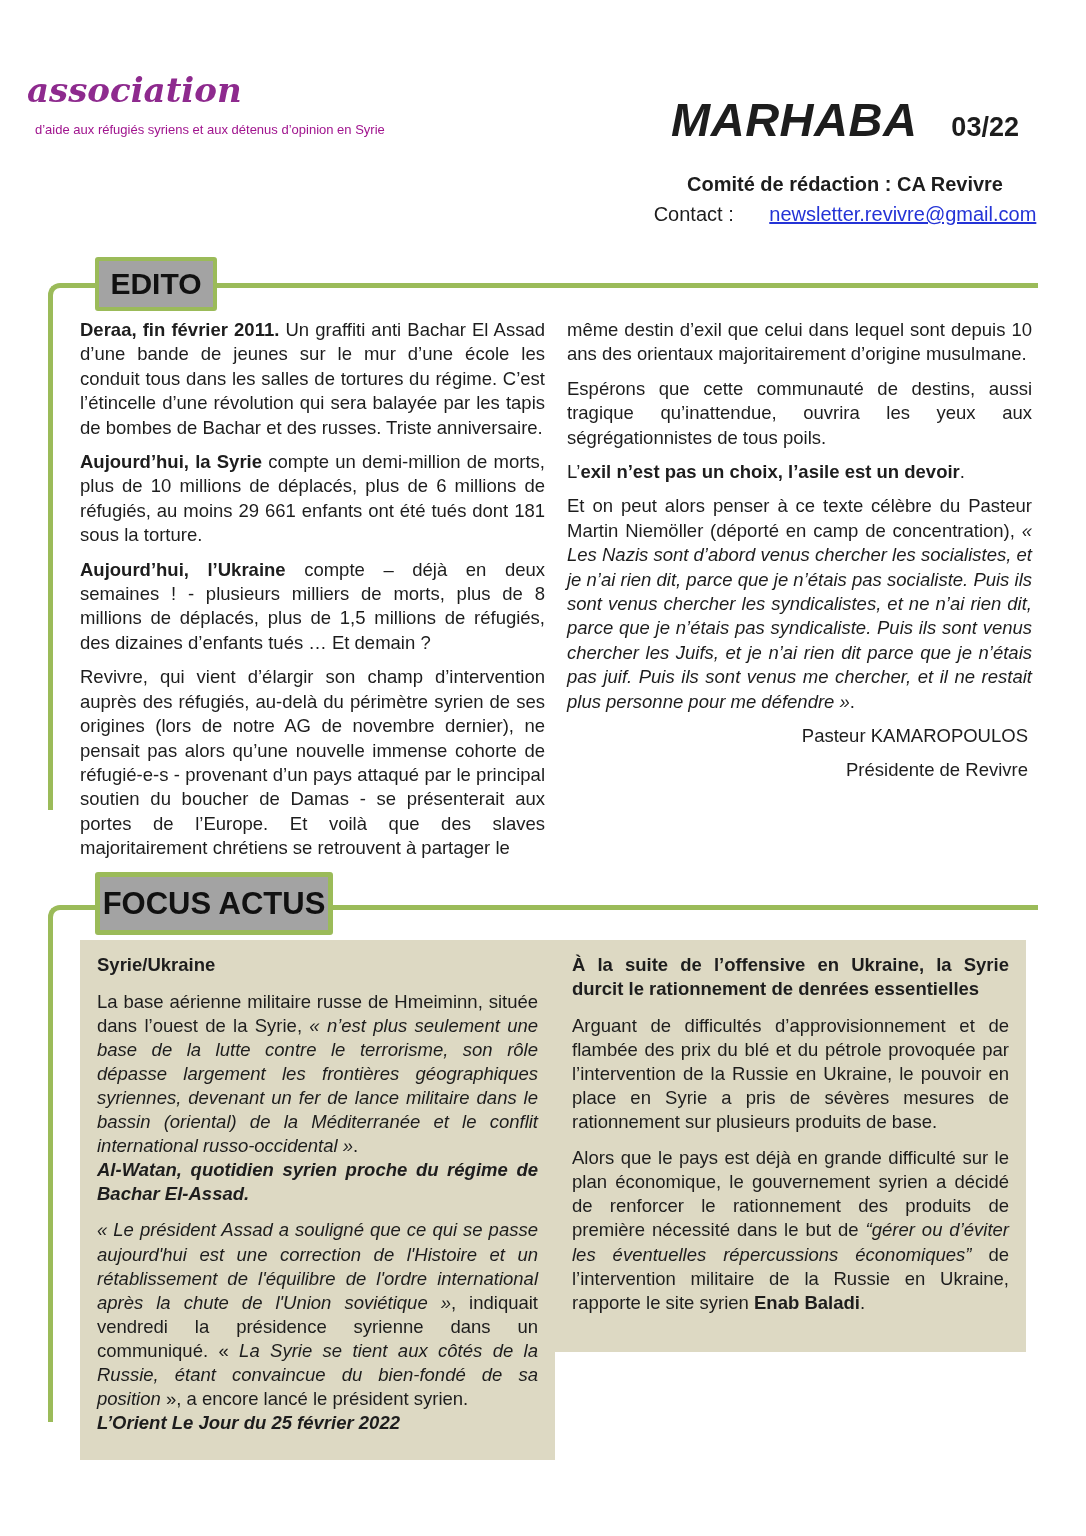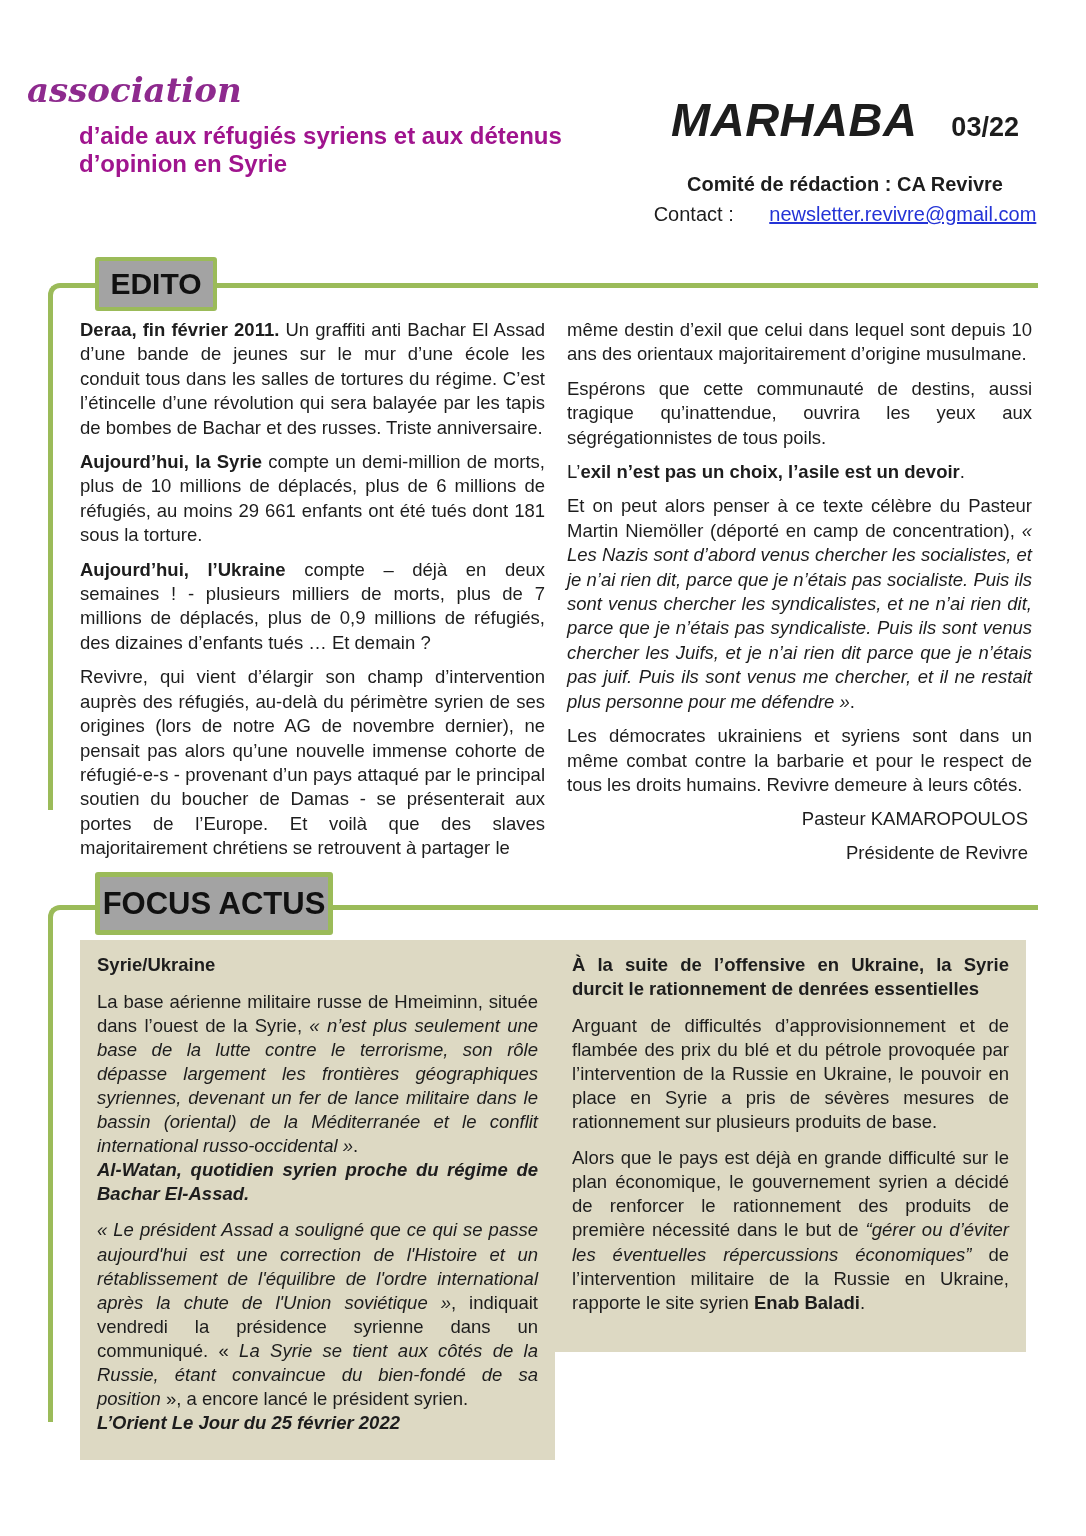--- a/index.html
+++ b/index.html
@@ -24,23 +24,22 @@
     font-family:"DejaVu Serif", serif;font-style:italic;font-weight:bold;
     font-size:100px;line-height:1;letter-spacing:-6px;
     background:linear-gradient(90deg,#dd1c1c 0%,#e8341c 10%,#f58a10 20%,#f3d100 30%,#b6d313 40%,#6cc93e 50%,#3fc46e 58%,#35bcb4 66%,#49a0dc 74%,#3f7ecc 82%,#6a4cb0 90%,#8a2d92 100%);
     -webkit-background-clip:text;background-clip:text;color:transparent;
   }
   .logo-assoc{
     font-family:"DejaVu Serif", serif;font-style:italic;font-weight:bold;
     font-size:34px;color:var(--logo-purple);margin-left:-8px;margin-bottom:2px;
   }
   .logo-tagline{
-    margin-top:10px;font-size:24px;font-weight:bold;color:var(--tagline-purple);
+    margin-top:10px;font-size:13px;font-weight:normal;color:var(--tagline-purple);
     letter-spacing:0px;
-    margin-left:44px;
   }
 
   .issue-block{position:absolute;left:650px;top:92px;width:390px;text-align:center;}
   .issue-title-row{display:flex;align-items:baseline;justify-content:center;gap:34px;}
   .issue-title{font-size:47px;font-weight:bold;font-style:italic;letter-spacing:0.5px;}
   .issue-number{font-size:27px;font-weight:bold;}
   .committee{margin-top:26px;font-size:20px;font-weight:bold;}
   .contact{margin-top:7px;font-size:20px;}
   .contact a{color:var(--link-blue);text-decoration:underline;margin-left:30px;}
 
@@ -103,29 +102,28 @@
 <section>
   <div class="band-frame edito-frame"></div>
   <div class="band-title-box edito-box">
     <span>EDITO</span>
   </div>
 
   <div class="edito-cols">
     <div class="col">
       <p><span style="font-weight: bold;">Deraa, fin février 2011. </span><span>Un graffiti anti Bachar El Assad d’une bande de jeunes sur le mur d’une école les conduit tous dans les salles de tortures du régime. C’est l’étincelle d’une révolution qui sera balayée par les tapis de bombes de Bachar et des russes. Triste anniversaire.</span></p>
       <p><span style="font-weight: bold;">Aujourd’hui, la Syrie </span><span>compte un demi-million de morts, plus de 10 millions de déplacés, plus de 6 millions de réfugiés, au moins 29 661 enfants ont été tués dont 181 sous la torture.</span></p>
-      <p><span style="font-weight: bold;">Aujourd’hui, l’Ukraine </span><span>compte – déjà en deux semaines ! - plusieurs milliers de morts, plus de 7 millions de déplacés, plus de 0,9 millions de réfugiés, des dizaines d’enfants tués … Et demain ?</span></p>
+      <p><span style="font-weight: bold;">Aujourd’hui, l’Ukraine </span><span>compte – déjà en deux semaines ! - plusieurs milliers de morts, plus de 8 millions de déplacés, plus de 1,5 millions de réfugiés, des dizaines d’enfants tués … Et demain ?</span></p>
       <p><span>Revivre, qui vient d’élargir son champ d’intervention auprès des réfugiés, au-delà du périmètre syrien de ses origines (lors de notre AG de novembre dernier), ne pensait pas alors qu’une nouvelle immense cohorte de réfugié-e-s - provenant d’un pays attaqué par le principal soutien du boucher de Damas - se présenterait aux portes de l’Europe. Et voilà que des slaves majoritairement chrétiens se retrouvent à partager le</span></p>
     </div>
     <div class="col">
       <p><span>même destin d’exil que celui dans lequel sont depuis 10 ans des orientaux majoritairement d’origine musulmane.</span></p>
       <p><span>Espérons que cette communauté de destins, aussi tragique qu’inattendue, ouvrira les yeux aux ségrégationnistes de tous poils.</span></p>
       <p><span>L’</span><span style="font-weight: bold;">exil n’est pas un choix, l’asile est un devoir</span><span>.</span></p>
       <p><span>Et on peut alors penser à ce texte célèbre du Pasteur Martin Niemöller (déporté en camp de concentration), </span><span style="font-style: italic;">« Les Nazis sont d’abord venus chercher les socialistes, et je n’ai rien dit, parce que je n’étais pas socialiste. Puis ils sont venus chercher les syndicalistes, et ne n’ai rien dit, parce que je n’étais pas syndicaliste. Puis ils sont venus chercher les Juifs, et je n’ai rien dit parce que je n’étais pas juif. Puis ils sont venus me chercher, et il ne restait plus personne pour me défendre »</span><span>.</span></p>
-      <p><span>Les démocrates ukrainiens et syriens sont dans un même combat contre la barbarie et pour le respect de tous les droits humains. Revivre demeure à leurs côtés.</span></p>
       <div class="sig">Pasteur KAMAROPOULOS</div>
       <div class="sig">Présidente de Revivre</div>
     </div>
   </div>
 </section>
 
 <section>
   <div class="band-frame focus-frame"></div>
   <div class="band-title-box focus-box">
     <span>FOCUS ACTUS</span>

